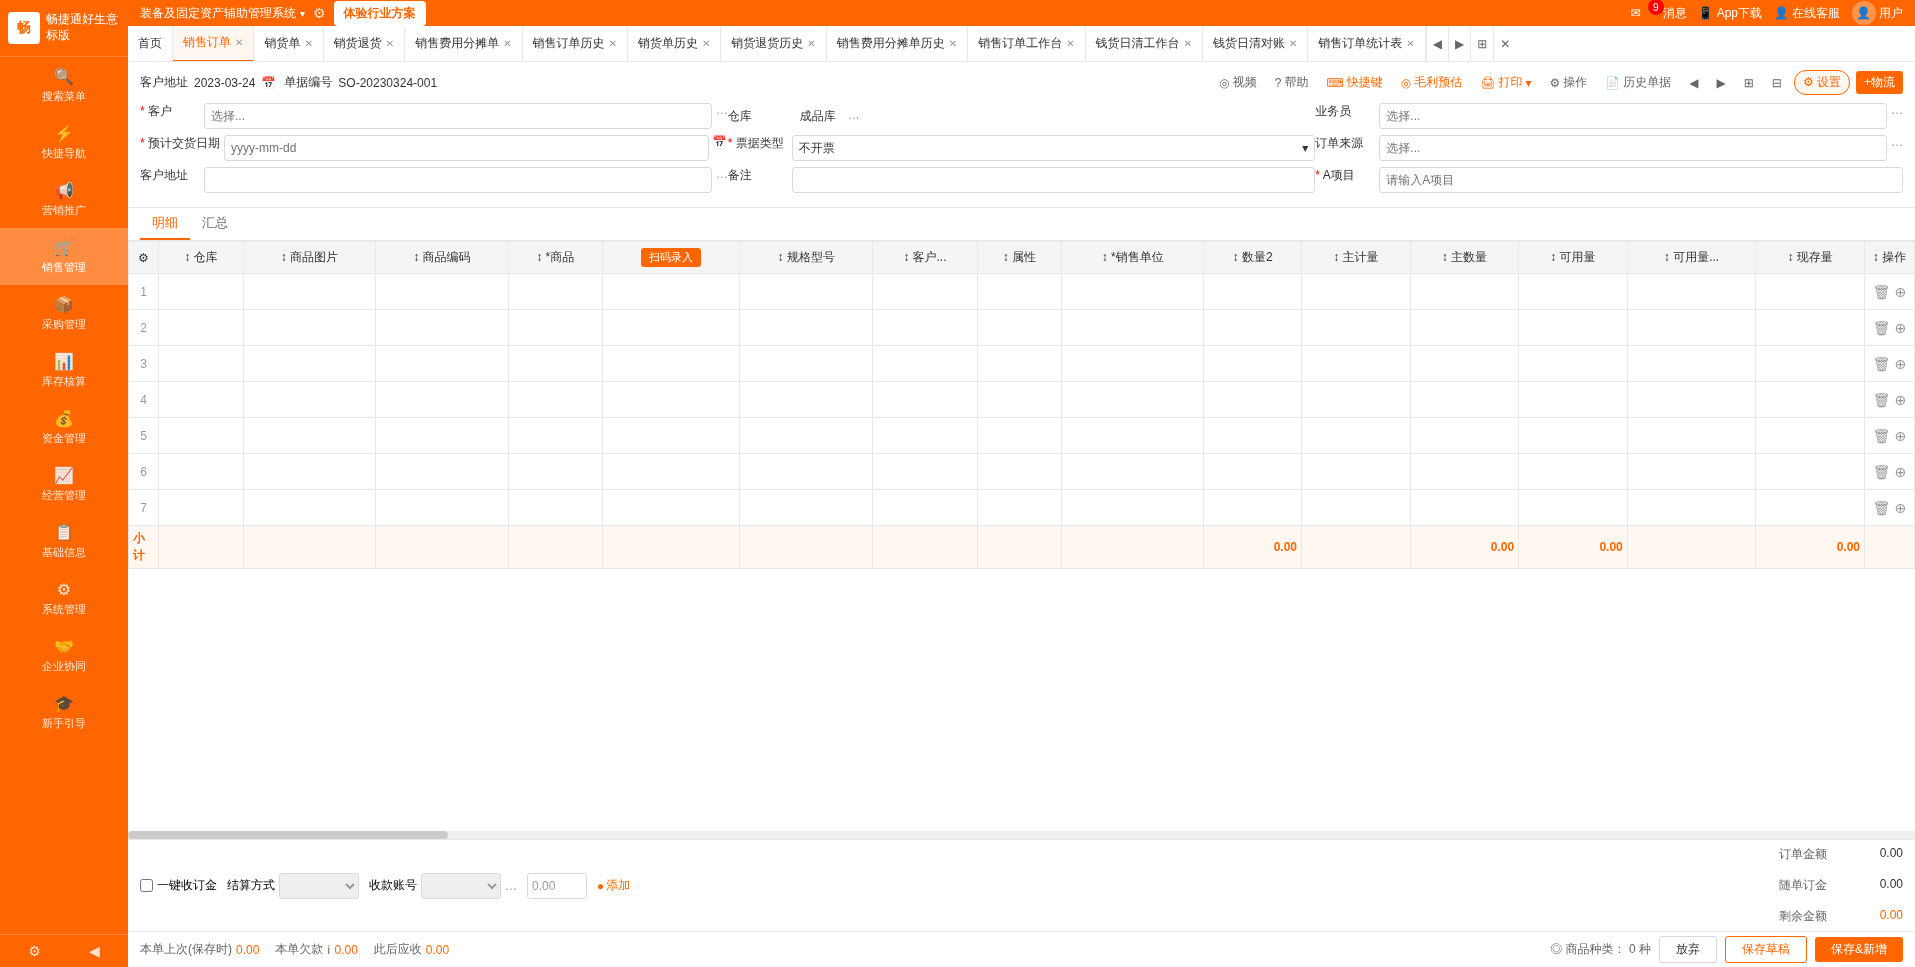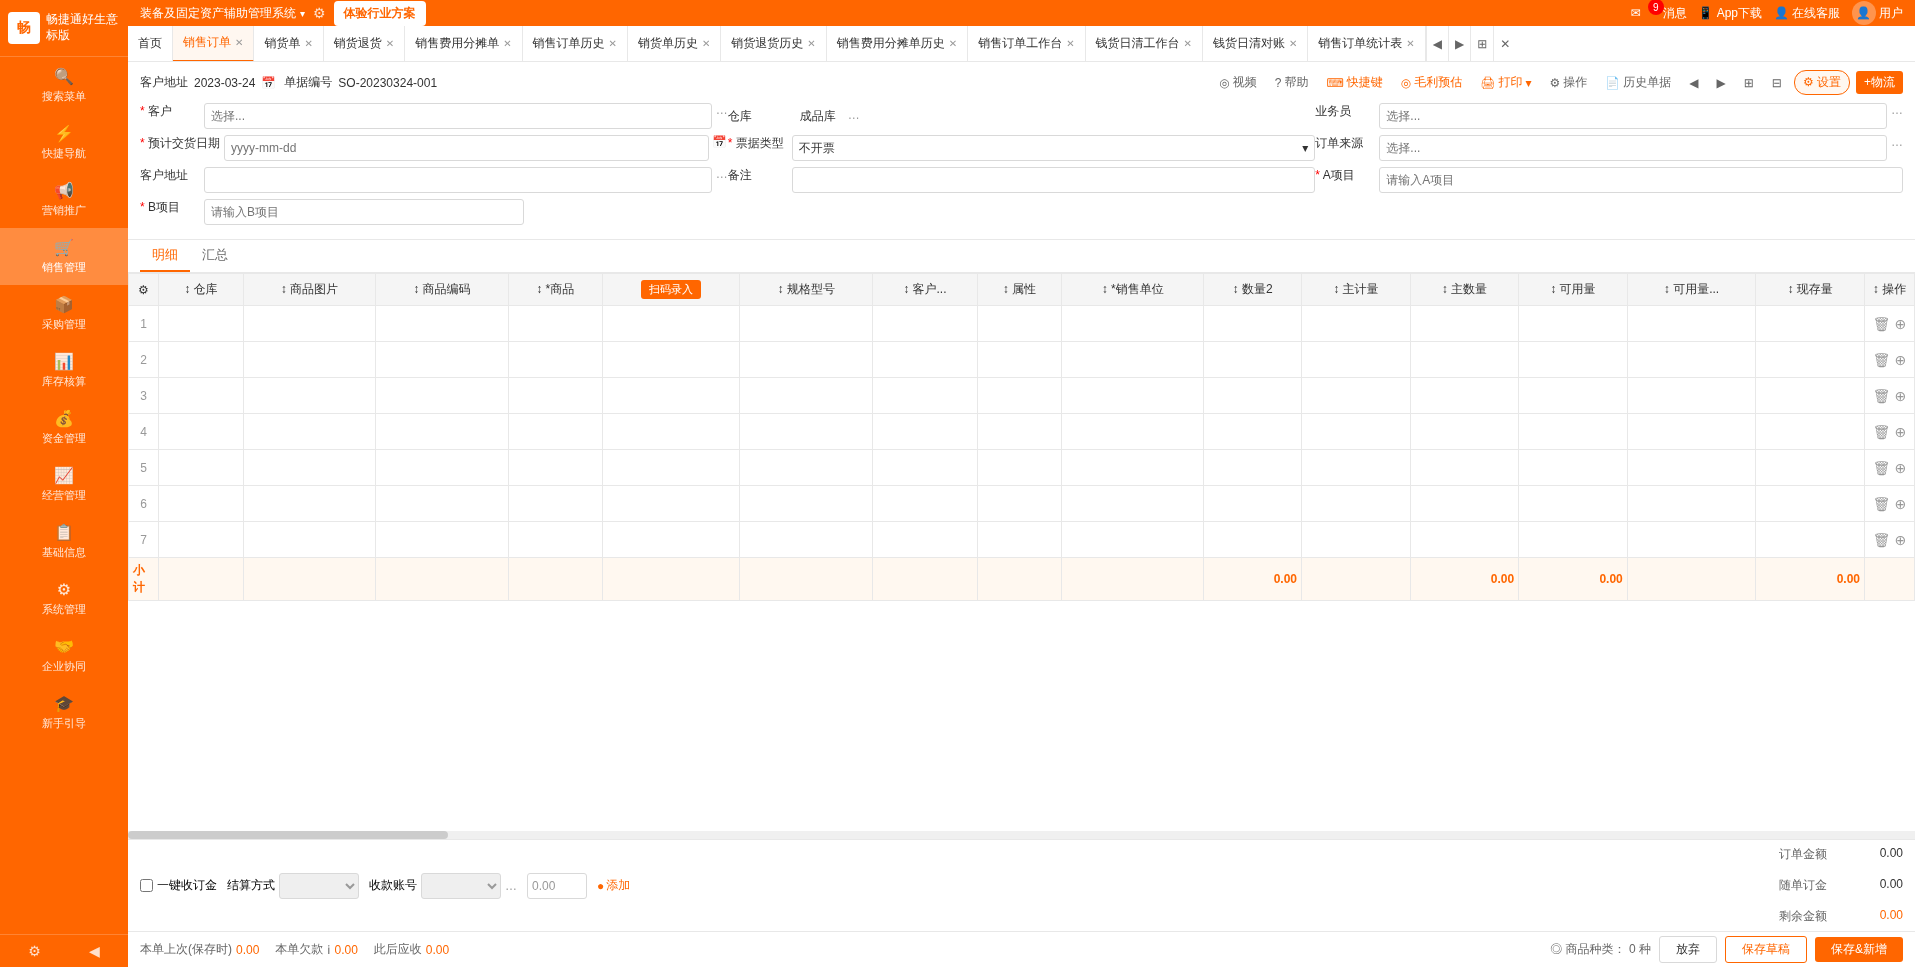--- a/index.html
+++ b/index.html
@@ -662,26 +662,20 @@
         <div class="form-field">
           <span class="field-label">备注</span>
           <input class="field-input" type="text" placeholder="" style="">
         </div>
         <div class="form-field">
           <span class="field-label required">A项目</span>
           <input class="field-input" type="text" placeholder="请输入A项目" style="">
         </div>
       </div>
 
-      <div class="form-row">
-        <div class="form-field">
-          <span class="field-label required">B项目</span>
-          <input class="field-input" type="text" style="max-width: 320px;" placeholder="请输入B项目">
-        </div>
-      </div>
     </div>
 
     <div class="detail-tabs" id="detail-tabs">
         <div class="detail-tab active">明细</div>
         <div class="detail-tab">汇总</div>
       </div>
 
     <div class="table-container">
       <table>
         <thead>

